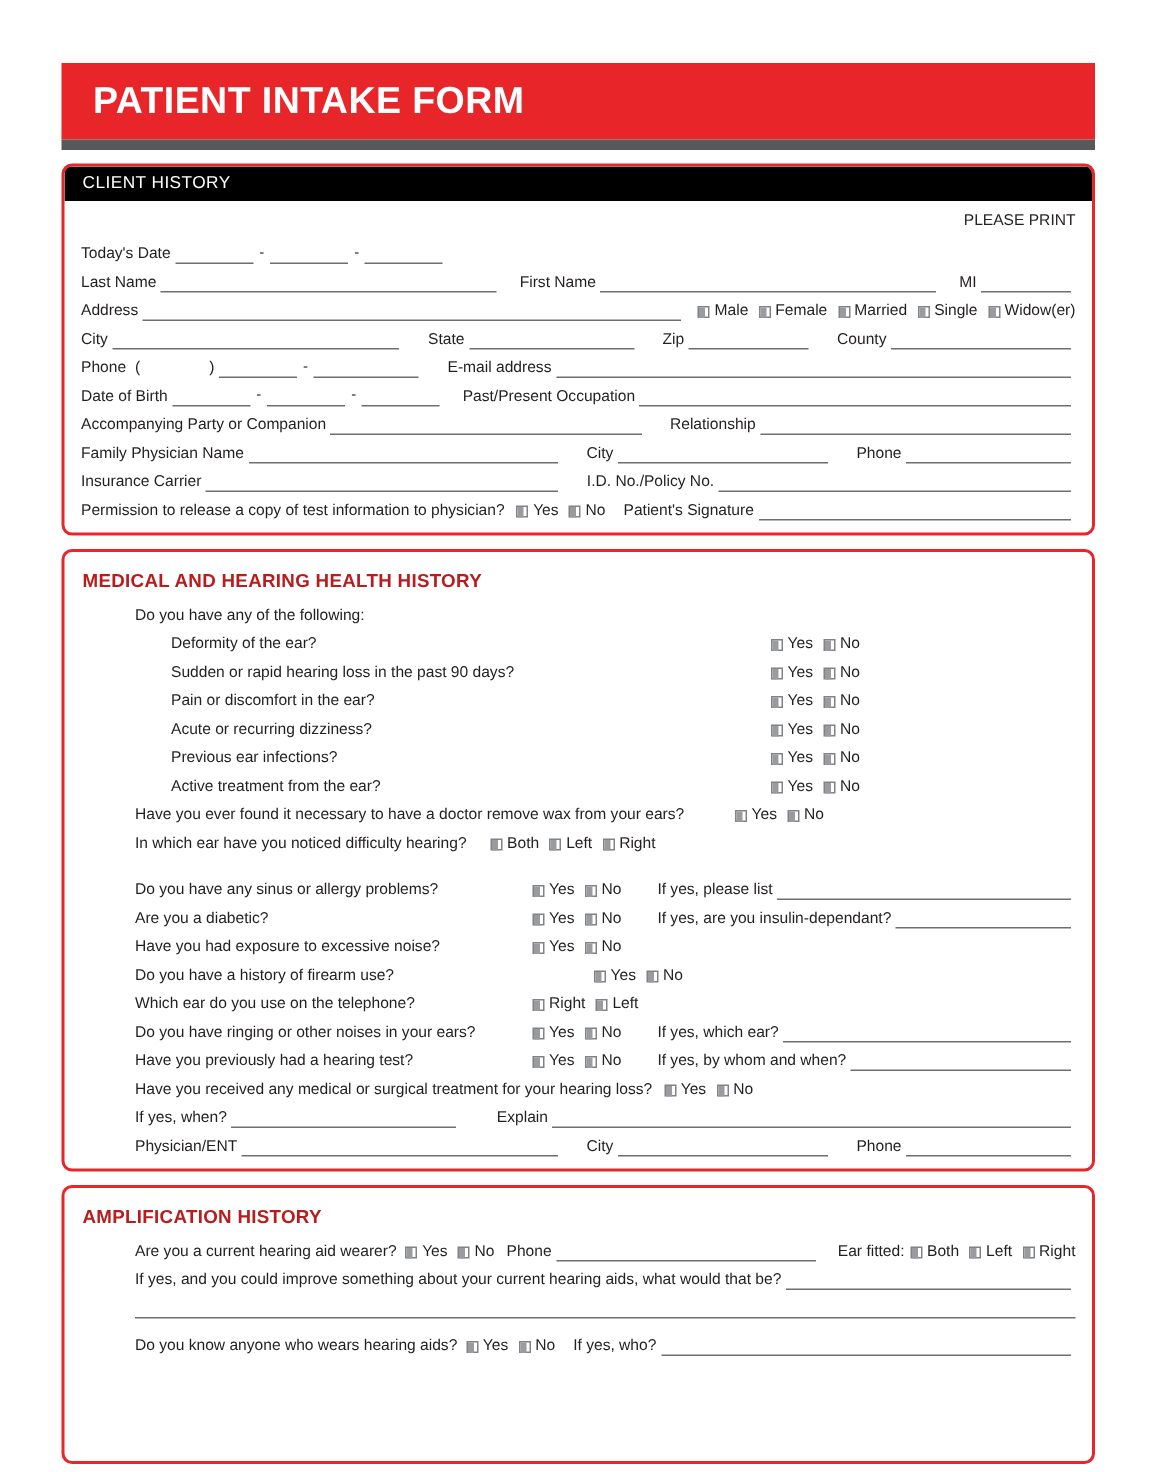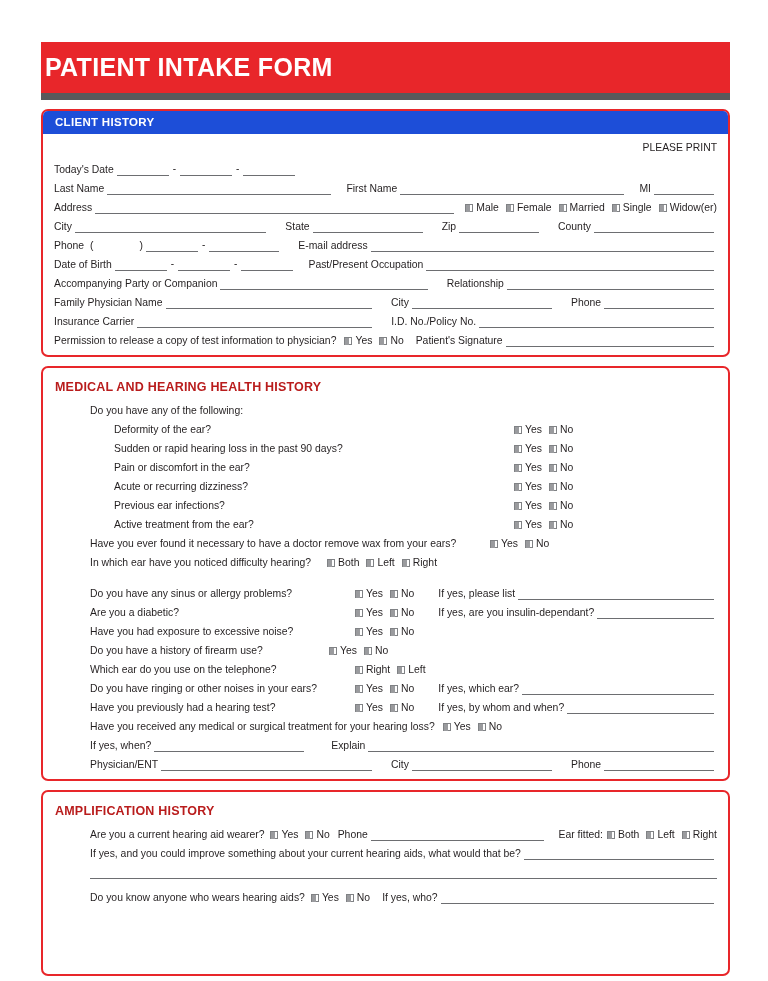--- a/index.html
+++ b/index.html
@@ -21,21 +21,21 @@
     box-sizing: border-box;
     padding: 42px 38px 0 41px;
   }
 
   
   .title-band {
     background: #e8262a;
     height: 51px;
     display: flex;
     align-items: center;
-    padding-left: 4px;
+    padding-left: 21px;
     box-sizing: border-box;
   }
   .title-band h1 {
     margin: 0;
     font-size: 25px;
     line-height: 25px;
     font-weight: bold;
     color: #ffffff;
     letter-spacing: 0.3px;
   }
@@ -47,24 +47,24 @@
   
   .section {
     border: 2px solid #e8262a;
     border-radius: 7px;
     box-sizing: border-box;
     margin-top: 9px;
     background: #ffffff;
     overflow: hidden;
   }
   .section-band {
-    background: #1d4ed8;
+    background: #000000;
     color: #ffffff;
     font-size: 11.5px;
-    font-weight: bold;
+    font-weight: normal;
     letter-spacing: 0.3px;
     padding: 5px 0 6px 12px;
   }
   .section-body {
     padding: 6px 11px 8px 11px;
   }
   .section-title {
     font-size: 12.5px;
     font-weight: bold;
     color: #b91c1c;
@@ -482,21 +482,21 @@
               <span>Yes</span>
             </span>
           <span class="opt">
               <i class="cb"></i>
               <span>No</span>
             </span>
         </span>
       </div>
 
       <div class="qrow">
-        <span style="width:239px;flex:none;padding-bottom:1px;">Do you have a history of firearm use?</span>
+        <span style="width:306px;flex:none;padding-bottom:1px;">Do you have a history of firearm use?</span>
         <span class="yesno">
           <span class="opt">
               <i class="cb"></i>
               <span>Yes</span>
             </span>
           <span class="opt">
               <i class="cb"></i>
               <span>No</span>
             </span>
         </span>

